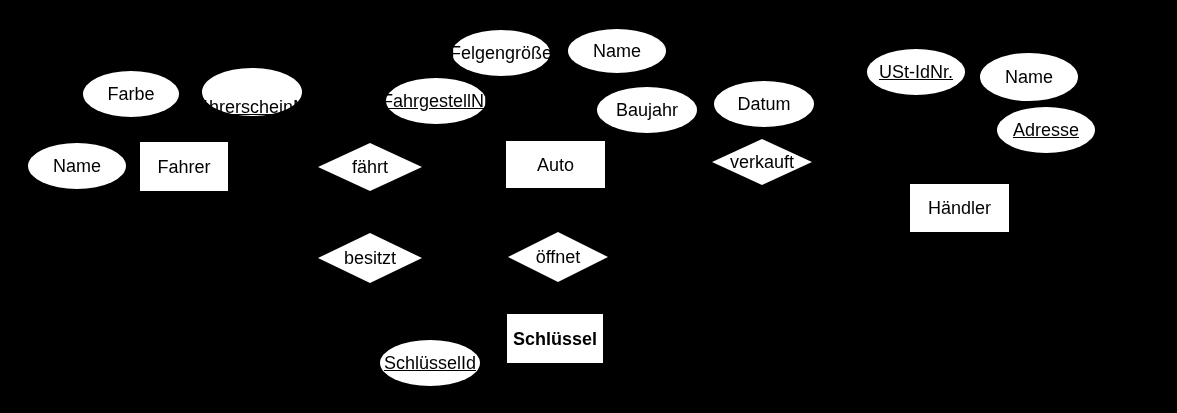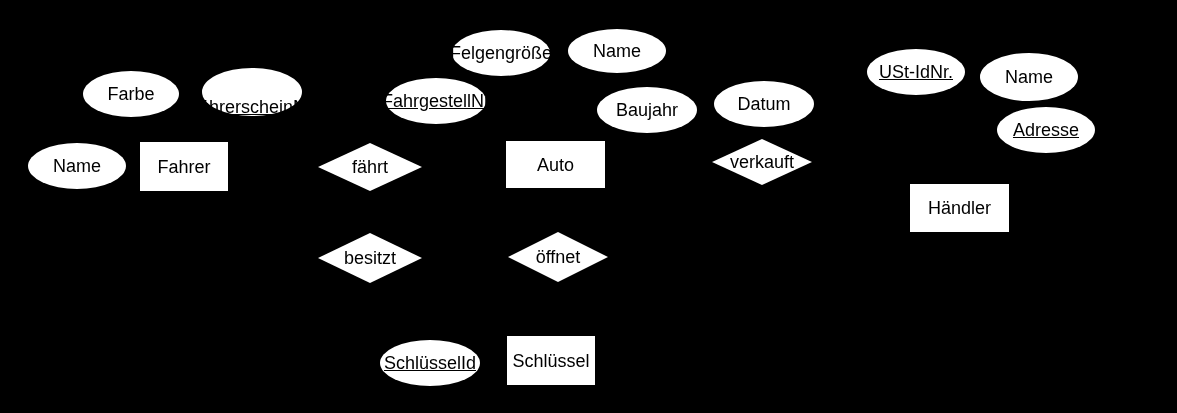--- a/index.html
+++ b/index.html
@@ -43,21 +43,21 @@
   .attr-datum          { left: 714px; top: 81px;  width: 100px; height: 46px; }
   .attr-ustidnr        { left: 867px; top: 49px;  width: 98px;  height: 46px; }
   .attr-name-haendler  { left: 980px; top: 53px;  width: 98px;  height: 48px; }
   .attr-adresse        { left: 997px;top: 107px; width: 98px;  height: 46px; text-decoration: underline; }
   .attr-schluesselid   { left: 380px; top: 340px; width: 100px; height: 46px; }
 
   
   .ent-fahrer     { left: 140px; top: 142px; width: 88px; height: 49px; }
   .ent-auto       { left: 506px; top: 141px; width: 99px;  height: 47px; }
   .ent-haendler   { left: 910px; top: 139px; width: 99px;  height: 48px; margin-top: 45px; }
-  .ent-schluessel { left: 507px; top: 336px; width: 88px;  height: 49px; }
+  .ent-schluessel { left: 507px; top: 314px; width: 96px;  height: 49px; font-weight: bold; }
 
   
   .rel-faehrt   { left: 318px; top: 143px; width: 104px; height: 48px; }
   .rel-verkauft { left: 712px; top: 139px; width: 100px; height: 46px; }
   .rel-besitzt  { left: 318px; top: 233px; width: 104px; height: 50px; }
   .rel-oeffnet  { left: 508px; top: 232px; width: 100px; height: 50px; }
 </style>
 </head>
 <body>
 

